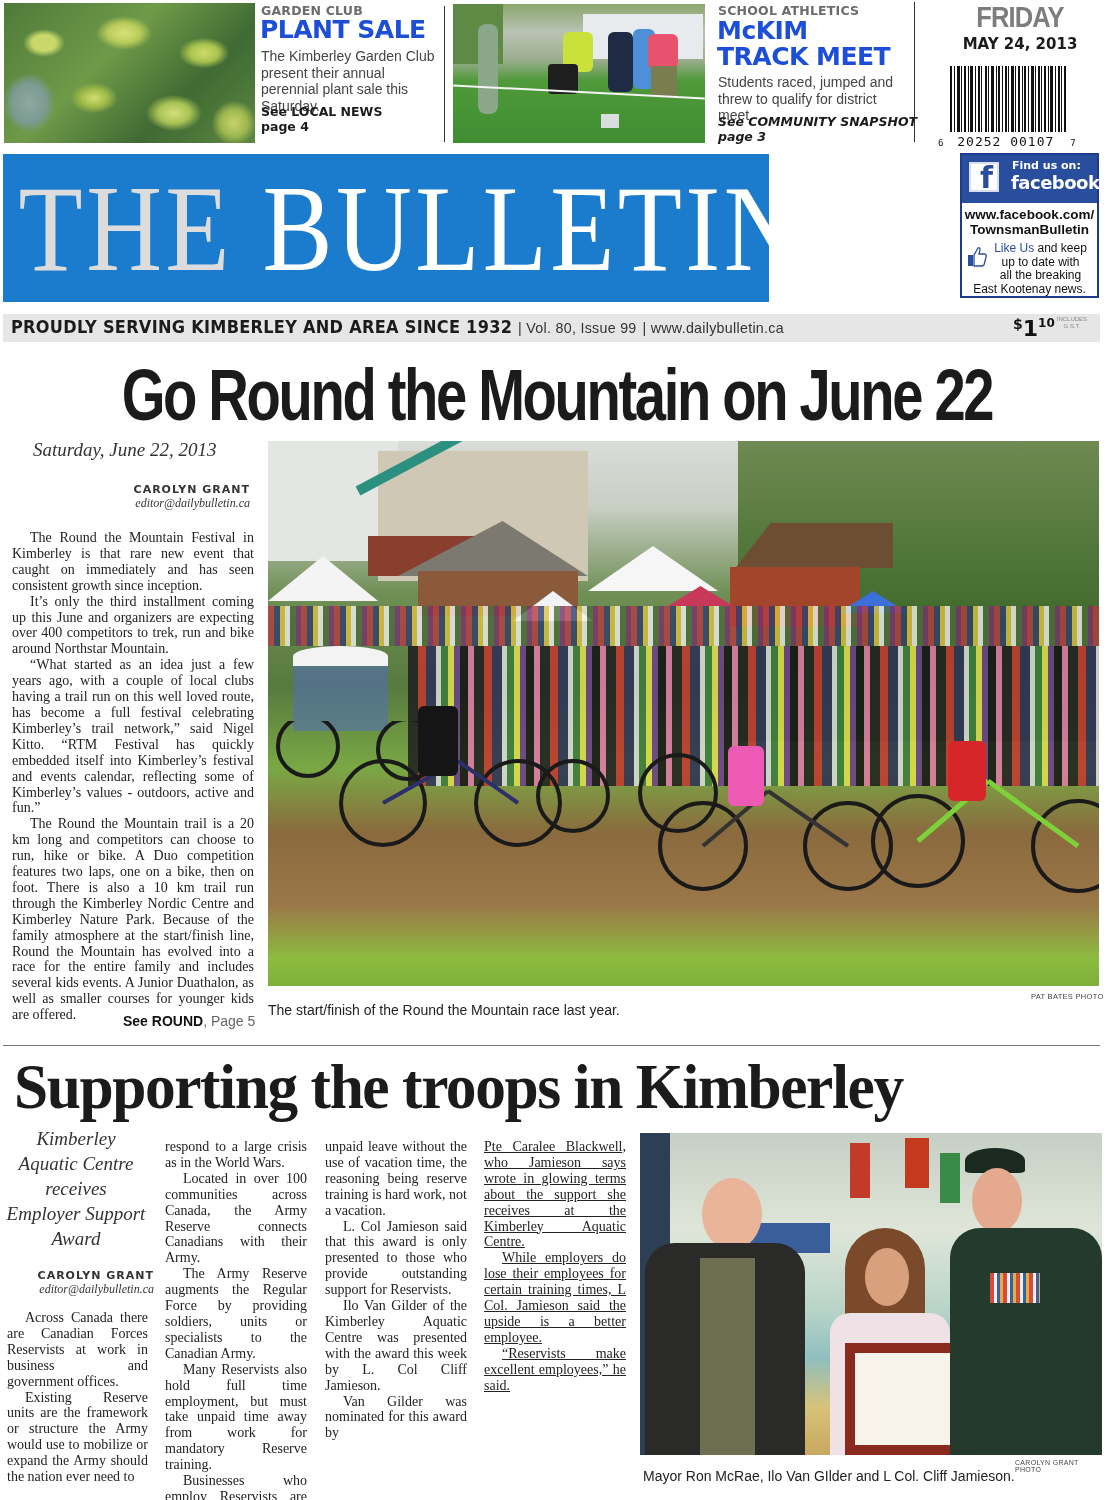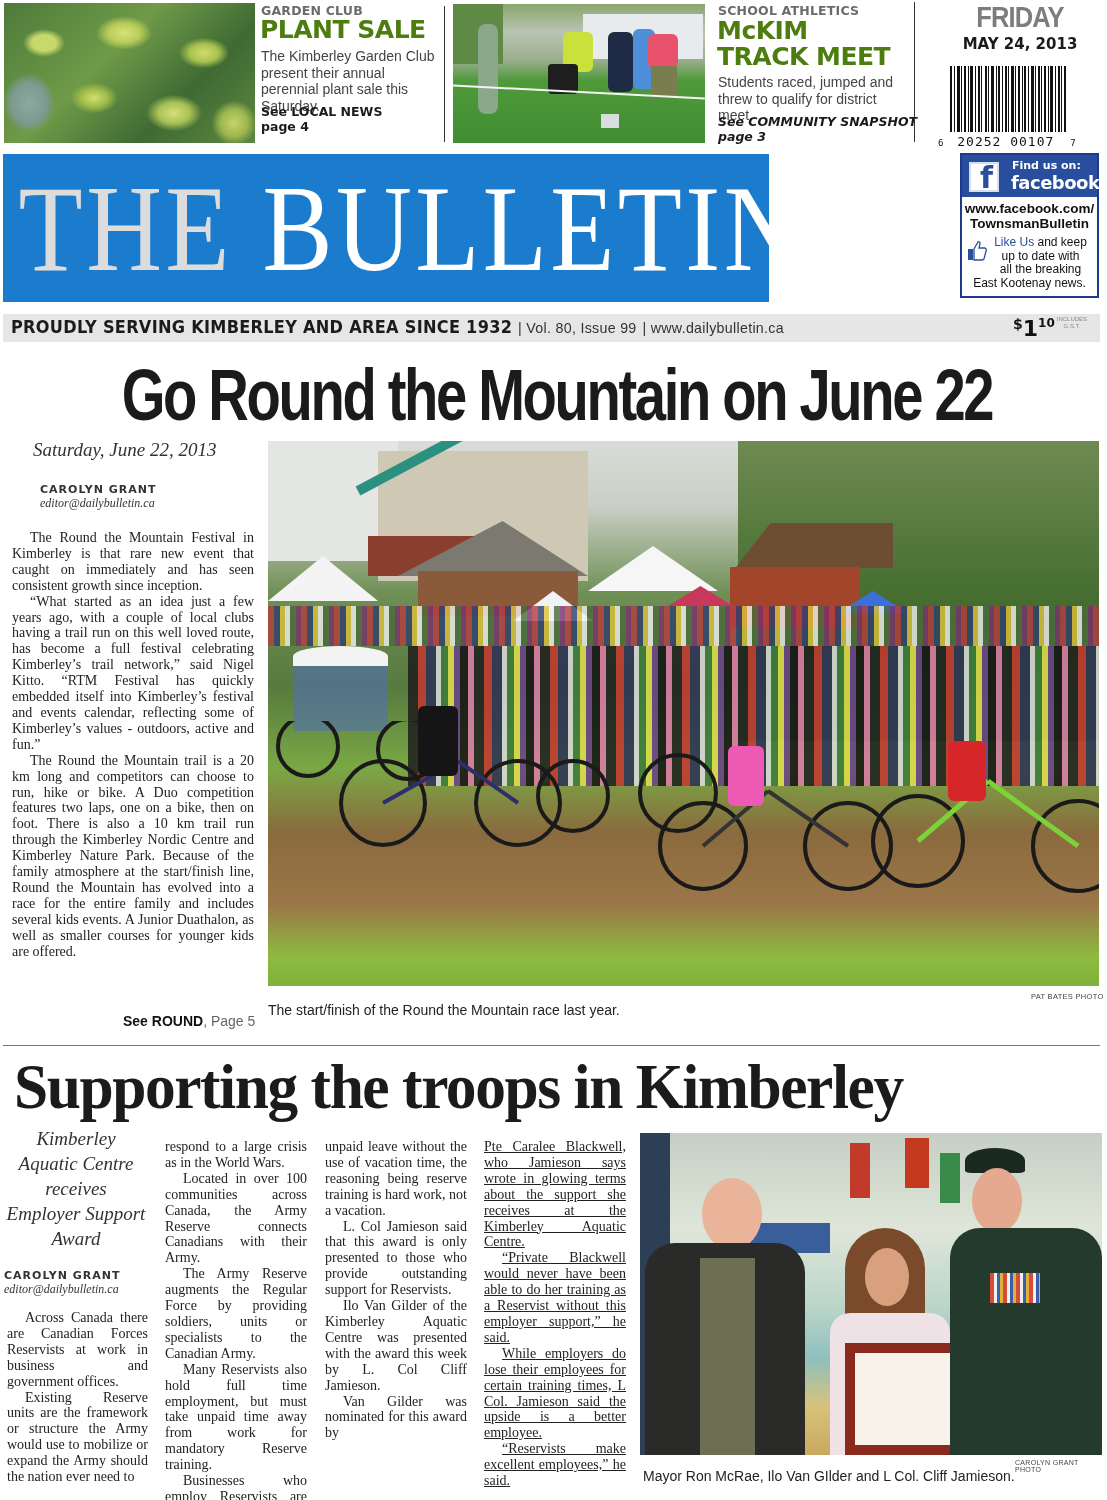--- a/index.html
+++ b/index.html
@@ -3,38 +3,38 @@
 <meta charset="utf-8">
 <style>
   * { box-sizing: border-box; margin: 0; padding: 0; }
   html, body { width: 1107px; height: 1500px; background: #ffffff; overflow: hidden; }
   body { position: relative; font-family: "Liberation Serif", serif; color: #222; }
   .abs { position: absolute; }
 
   
   .photo { position: absolute; overflow: hidden; }
   .teaser-kicker { font-family: "DejaVu Sans", sans-serif; font-weight: bold; font-size: 12.5px; color: #6b6b6b; letter-spacing: 0.2px; }
-  .teaser-title { font-family: "DejaVu Sans", sans-serif; font-weight: bold; font-size: 23px; color: #4d7c0f; line-height: 24px; letter-spacing: -0.5px; }
+  .teaser-title { font-family: "DejaVu Sans", sans-serif; font-weight: bold; font-size: 23px; color: #1d4ed8; line-height: 24px; letter-spacing: -0.5px; }
   .teaser-body { font-family: "Liberation Sans", sans-serif; font-size: 14px; color: #444; line-height: 16.5px; }
   .teaser-link { font-family: "DejaVu Sans", sans-serif; font-weight: bold; font-size: 12.5px; color: #1b1b1b; line-height: 15px; }
   .vrule { position: absolute; width: 1px; background: #333; }
 
   .day { font-family: "Liberation Sans", sans-serif; font-weight: bold; font-size: 30px; color: #7d7d7d; letter-spacing: -1px; transform: scaleX(0.85); transform-origin: center; text-align: center; }
   .date { font-family: "DejaVu Sans", sans-serif; font-weight: bold; font-size: 15px; color: #1b1b1b; text-align: center; }
   .barcode { position: absolute; display: flex; align-items: stretch; gap: 0; }
   .barcode span { display: block; background: #111; }
   .barnums { font-family: "DejaVu Sans Mono", monospace; font-size: 13px; color: #111; }
 
   
   .masthead { position: absolute; left: 3px; top: 154px; width: 766px; height: 148px; background: #1b7ccd; }
   .mast-title { position: absolute; left: 10px; top: 10px; width: 925px; text-align: center; font-family: "Liberation Serif", serif; font-size: 122px; line-height: 130px; color: #fff; letter-spacing: 4px; transform: scaleX(0.86); transform-origin: left top; white-space: nowrap; }
   .mast-the { color: #dcdcdc; }
 
   .fb-box { position: absolute; left: 960px; top: 153px; width: 139px; height: 145px; border: 2px solid #1e3a8f; background: #fff; }
-  .fb-head { height: 42px; background: #2a4e9e; position: relative; }
+  .fb-head { height: 48px; background: #2a4e9e; position: relative; }
   .fb-logo { position: absolute; left: 7px; top: 7px; width: 30px; height: 30px; background: #fff; border: 2px solid #d7def0; }
   .fb-logo::after { content: "f"; position: absolute; left: 9px; top: -4px; font-family: "DejaVu Sans", sans-serif; font-weight: bold; font-size: 30px; color: #2a4e9e; }
   .fb-find { position: absolute; left: 50px; top: 4px; font-family: "DejaVu Sans", sans-serif; font-weight: bold; font-size: 11px; color: #fff; }
   .fb-word { position: absolute; left: 49px; top: 17px; font-family: "DejaVu Sans", sans-serif; font-weight: bold; font-size: 18px; color: #fff; letter-spacing: -0.5px; }
   .fb-url { text-align: center; font-family: "Liberation Sans", sans-serif; font-weight: bold; font-size: 13.5px; color: #111; line-height: 15px; margin-top: 4px; }
   .fb-like { position: relative; padding-left: 22px; text-align: center; font-family: "Liberation Sans", sans-serif; font-size: 12px; color: #111; line-height: 13.5px; margin-top: 5px; }
   .fb-like b { color: #2a4e9e; font-weight: normal; }
   .thumb-icon { position: absolute; left: 5px; top: 4px; width: 20px; height: 22px; }
 
   
@@ -44,21 +44,21 @@
   .price { position: absolute; left: 1010px; top: 2px; font-family: "DejaVu Sans", sans-serif; font-weight: bold; color: #111; white-space: nowrap; }
   .price .dollar { font-size: 14px; vertical-align: top; }
   .price .one { font-size: 22px; }
   .price .cents { font-size: 12px; vertical-align: top; }
   .price .incl { font-family: "Liberation Sans", sans-serif; font-weight: normal; font-size: 6px; color: #888; display: inline-block; line-height: 7px; vertical-align: top; margin-left: 2px; text-align: center; }
 
   
   .headline1 { position: absolute; left: 0; top: 352px; width: 1107px; text-align: center; font-family: "Liberation Sans", sans-serif; font-weight: bold; font-size: 72px; color: #1b1b1b; letter-spacing: -3px; white-space: nowrap; transform: scaleX(0.78); transform-origin: center; line-height: 86px; }
 
   .dateline { position: absolute; left: 33px; top: 439px; font-family: "Liberation Serif", serif; font-style: italic; font-size: 19px; color: #333; }
-  .byline { position: absolute; text-align: left; }
+  .byline { position: absolute; text-align: right; }
   .byline .name { font-family: "DejaVu Sans", sans-serif; font-weight: bold; font-size: 11px; color: #333; letter-spacing: 1px; }
   .byline .email { font-family: "Liberation Serif", serif; font-style: italic; font-size: 12px; color: #333; }
 
   .col { position: absolute; font-family: "Liberation Serif", serif; font-size: 14px; line-height: 15.9px; color: #222; text-align: justify; hyphens: auto; }
   .col p { text-indent: 18px; }
   .col p.noindent { text-indent: 0; }
   .see-more { position: absolute; font-family: "Liberation Sans", sans-serif; font-size: 14px; color: #666; }
   .see-more b { color: #111; }
 
   .credit { position: absolute; font-family: "Liberation Sans", sans-serif; font-size: 7.5px; color: #444; letter-spacing: 0.3px; }
@@ -208,20 +208,21 @@
 <h1 class="headline1">Go Round the Mountain on June 22</h1>
 
 <div class="dateline">Saturday, June 22, 2013</div>
 <div class="byline" style="left:40px;top:483px;width:210px;">
   <div class="name">CAROLYN GRANT</div>
   <div class="email">editor@dailybulletin.ca</div>
 </div>
 
 <div class="col" style="left:12px;top:530px;width:242px;">
   <p>The Round the Mountain Festival in Kimberley is that rare new event that caught on immediately and has seen consistent growth since inception.</p>
+  <p>It’s only the third installment coming up this June and organizers are expecting over 400 competitors to trek, run and bike around Northstar Mountain.</p>
   <p>“What started as an idea just a few years ago, with a couple of local clubs having a trail run on this well loved route, has become a full festival celebrating Kimberley’s trail network,” said Nigel Kitto. “RTM Festival has quickly embedded itself into Kimberley’s festival and events calendar, reflecting some of Kimberley’s values - outdoors, active and fun.”</p>
   <p>The Round the Mountain trail is a 20 km long and competitors can choose to run, hike or bike. A Duo competition features two laps, one on a bike, then on foot. There is also a 10 km trail run through the Kimberley Nordic Centre and Kimberley Nature Park. Because of the family atmosphere at the start/finish line, Round the Mountain has evolved into a race for the entire family and includes several kids events. A Junior Duathalon, as well as smaller courses for younger kids are offered.</p>
 </div>
 <div class="see-more" style="left:123px;top:1013px;">
   <b>See ROUND</b><span>, Page 5</span>
 </div>
 
 <div class="photo" style="left:268px;top:441px;width:831px;height:545px;background:linear-gradient(180deg,#d9dcd8 0,#c9cfc5 12%,#6f8f55 28%,#577a3f 45%,#7aa845 60%,#8a6a3e 72%,#9b7748 85%,#8dbb3f 95%,#7eb03a 100%);">
 
   <div style="position:absolute;left:470px;top:0;width:361px;height:300px;background:linear-gradient(180deg,#6f8a52,#3f6a2b 60%,#4e7a33);"></div>
@@ -303,21 +304,20 @@
   <p>Businesses who employ Reservists are asked to support them by allowing them to take this</p>
 </div>
 <div class="col" style="left:325px;top:1139px;width:142px;">
   <p class="noindent">unpaid leave without the use of vacation time, the reasoning being reserve training is hard work, not a vacation.</p>
   <p>L. Col Jamieson said that this award is only presented to those who provide outstanding support for Reservists.</p>
   <p>Ilo Van Gilder of the Kimberley Aquatic Centre was presented with the award this week by L. Col Cliff Jamieson.</p>
   <p>Van Gilder was nominated for this award by</p>
 </div>
 <div class="col" style="left:484px;top:1139px;width:142px;text-decoration:underline;">
   <p class="noindent">Pte Caralee Blackwell, who Jamieson says wrote in glowing terms about the support she receives at the Kimberley Aquatic Centre.</p>
-  <p>“Private Blackwell would never have been able to do her training as a Reservist without this employer support,” he said.</p>
   <p>While employers do lose their employees for certain training times, L Col. Jamieson said the upside is a better employee.</p>
   <p>“Reservists make excellent employees,” he said.</p>
 </div>
 
 <div class="photo" style="left:640px;top:1133px;width:462px;height:322px;background:linear-gradient(180deg,#c6cfc4 0,#dfe6d9 30%,#b8d4c8 55%,#8fbfbe 70%,#d8c27a 85%,#c8a860 100%);">
   <div style="position:absolute;left:0;top:0;width:30px;height:322px;background:#2d3f55;"></div>
   <div style="position:absolute;left:110px;top:90px;width:80px;height:30px;background:#3a5e9a;"></div>
   <div style="position:absolute;left:210px;top:10px;width:20px;height:55px;background:#c23a2a;"></div>
   <div style="position:absolute;left:265px;top:5px;width:24px;height:50px;background:#c43a1e;"></div>
   <div style="position:absolute;left:300px;top:20px;width:20px;height:50px;background:#3a8a4a;"></div>

